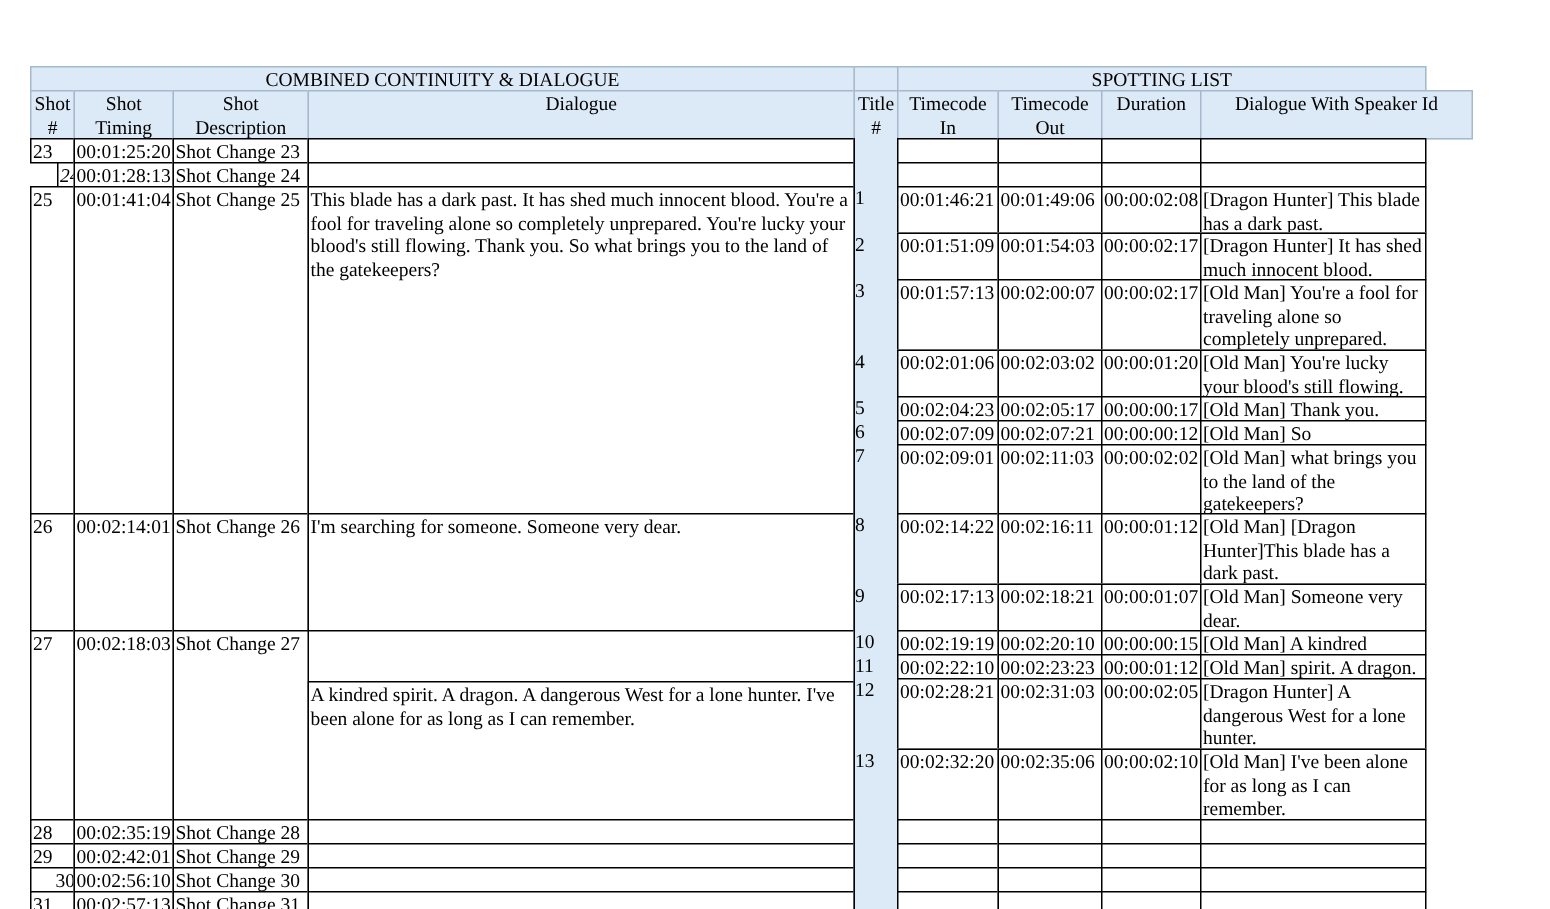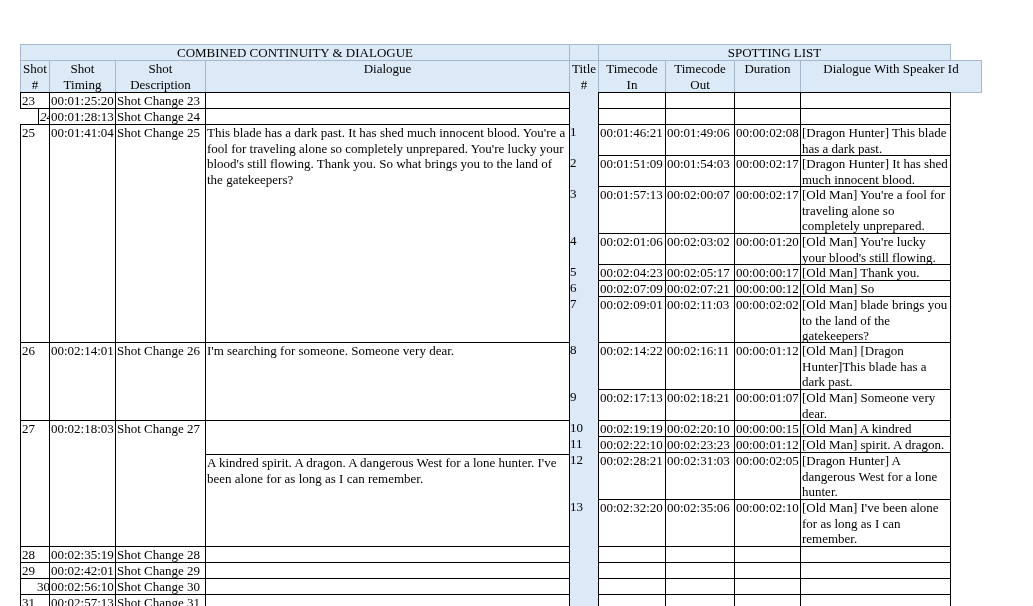--- a/index.html
+++ b/index.html
@@ -101,21 +101,21 @@
     <div class="cell dat" style="left: 780px; top: 220px; width: 151px; height: 17px;">[Old Man] Thank you.</div>
     <div class="cell  nowrap" style="left: 549px; top: 236px; width: 30px; height: 17px; background: transparent;">6</div>
     <div class="cell dat nowrap" style="left: 578px; top: 236px; width: 68px; height: 17px;">00:02:07:09</div>
     <div class="cell dat nowrap" style="left: 645px; top: 236px; width: 70px; height: 17px;">00:02:07:21</div>
     <div class="cell dat nowrap" style="left: 714px; top: 236px; width: 67px; height: 17px;">00:00:00:12</div>
     <div class="cell dat" style="left: 780px; top: 236px; width: 151px; height: 17px;">[Old Man] So</div>
     <div class="cell  nowrap" style="left: 549px; top: 252px; width: 30px; height: 47px; background: transparent;">7</div>
     <div class="cell dat nowrap" style="left: 578px; top: 252px; width: 68px; height: 47px;">00:02:09:01</div>
     <div class="cell dat nowrap" style="left: 645px; top: 252px; width: 70px; height: 47px;">00:02:11:03</div>
     <div class="cell dat nowrap" style="left: 714px; top: 252px; width: 67px; height: 47px;">00:00:02:02</div>
-    <div class="cell dat" style="left: 780px; top: 252px; width: 151px; height: 47px;">[Old Man] blade brings you to the land of the gatekeepers?</div>
+    <div class="cell dat" style="left: 780px; top: 252px; width: 151px; height: 47px;">[Old Man] what brings you to the land of the gatekeepers?</div>
     <div class="cell  nowrap" style="left: 549px; top: 298px; width: 30px; height: 48px; background: transparent;">8</div>
     <div class="cell dat nowrap" style="left: 578px; top: 298px; width: 68px; height: 63px;">00:02:14:22</div>
     <div class="cell dat nowrap" style="left: 645px; top: 298px; width: 70px; height: 48px;">00:02:16:11</div>
     <div class="cell dat nowrap" style="left: 714px; top: 298px; width: 67px; height: 48px;">00:00:01:12</div>
     <div class="cell dat" style="left: 780px; top: 298px; width: 151px; height: 48px;">[Old Man] [Dragon Hunter]This blade has a dark past.</div>
     <div class="cell  nowrap" style="left: 549px; top: 345px; width: 30px; height: 32px; background: transparent;">9</div>
     <div class="cell dat nowrap" style="left: 578px; top: 345px; width: 68px; height: 32px;">00:02:17:13</div>
     <div class="cell dat nowrap" style="left: 645px; top: 345px; width: 70px; height: 32px;">00:02:18:21</div>
     <div class="cell dat nowrap" style="left: 714px; top: 345px; width: 67px; height: 32px;">00:00:01:07</div>
     <div class="cell dat" style="left: 780px; top: 345px; width: 151px; height: 32px;">[Old Man] Someone very dear.</div>

